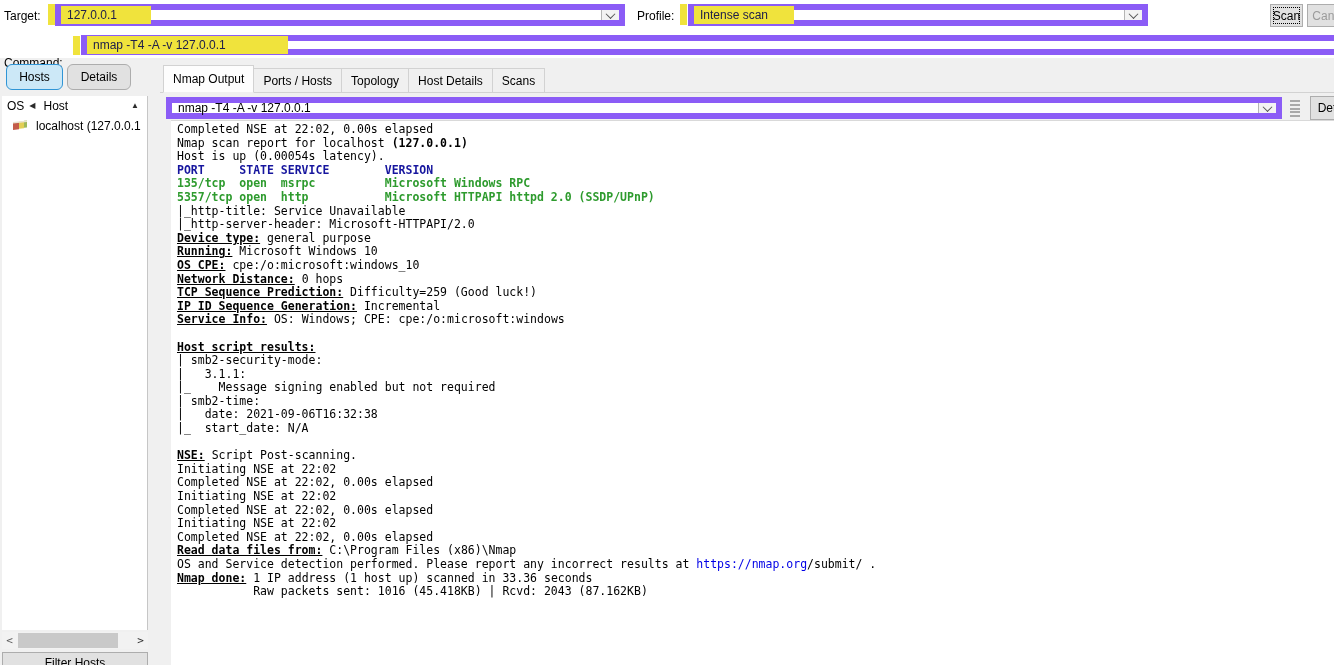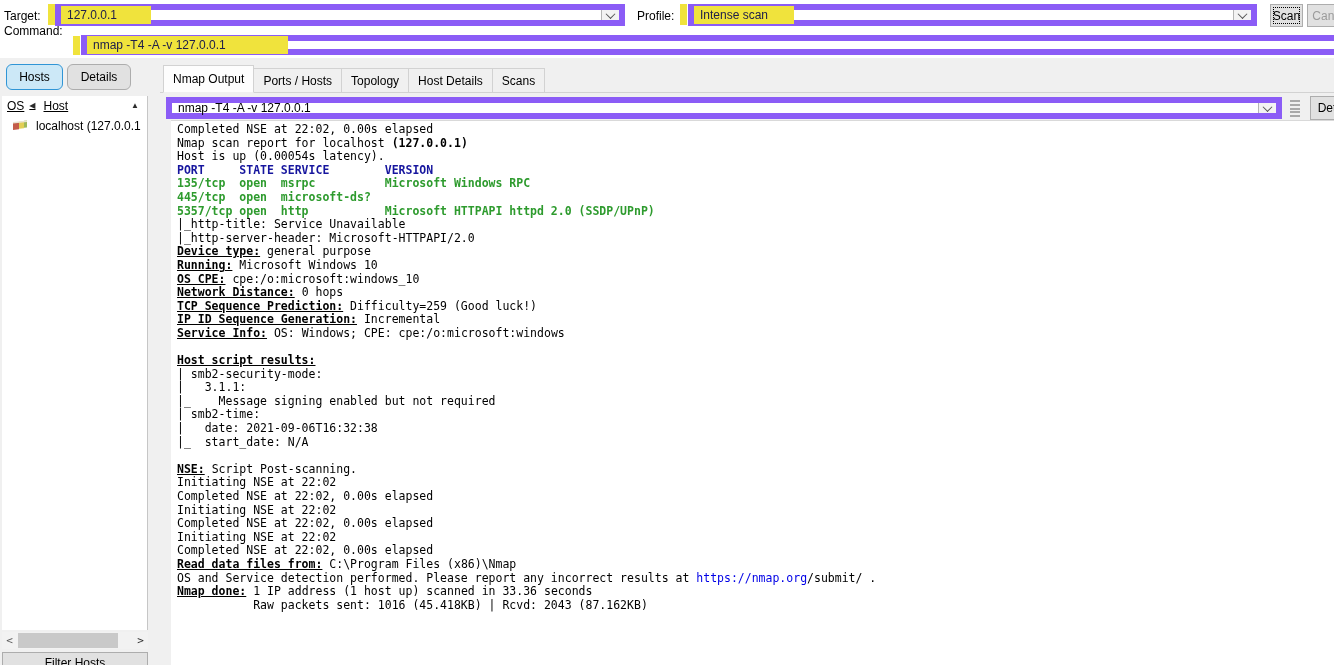--- a/index.html
+++ b/index.html
@@ -17,21 +17,21 @@
   .combo-arrow { margin-left:auto; width:18px; align-self:stretch; background:#f3f3f3; border-left:1px solid #b5b5b5; display:flex; align-items:center; justify-content:center; }
   .chev { width:7px; height:7px; border-right:1.4px solid #565656; border-bottom:1.4px solid #565656; transform:rotate(45deg) translate(-1px,-1px); }
   .btn { position:absolute; background:#e1e1e1; border:1px solid #adadad; font-size:12px; display:flex; align-items:center; justify-content:center; white-space:nowrap; }
   .btn.focused { outline:1px dotted #000; outline-offset:-4px; }
   .btn.disabled { color:#9b9b9b; }
 
   
   .side-btn { height:26px;border-radius:6px; }
   .side-btn.selected { background:#cce8f7; border:1px solid #3095d6; }
   .host-panel { position:absolute; left:2px; top:96px; width:146px; height:534px; background:#fff; border-right:1px solid #c6c6c6; overflow:hidden; }
-  .list-header { display:flex; align-items:center; height:20px; font-size:12px; padding-left:5px; position:relative;text-decoration:underline; }
+  .list-header { display:flex; align-items:center; height:20px; font-size:12px; padding-left:5px; position:relative; }
   .tri { font-size:8px; color:#2b2b2b; line-height:1; }
   .host-row { display:flex; align-items:center; height:19px; padding-left:10px; white-space:nowrap; overflow:hidden; }
   .host-row .name { margin-left:8px; }
   .hscroll { position:absolute; left:2px; top:632px; width:146px; height:17px; background:#f2f2f2; display:flex; align-items:center; }
   .hs-arrow { width:15px; text-align:center; font-size:11px; color:#5a5a5a; font-family:"DejaVu Sans Mono", monospace; }
   .hs-thumb { position:absolute; left:16px; top:1px; width:100px; height:15px; background:#c9c9c9; }
   .filter-btn { left:2px; top:652px; width:146px; height:22px; }
 
   
   .tabbar { position:absolute; left:160px; top:64px; height:28px; display:flex; align-items:flex-end; z-index:2; padding-left:3px; }
@@ -63,31 +63,31 @@
     <span class="strip" style="left:48px; top:4px; width:7px; height:21px;"></span>
     <div class="field" style="left:55px; top:4px; width:570px; height:22px;">
       <span class="val hl" style="padding-right:34px;">127.0.0.1</span>
       <span class="combo-arrow">
           <span class="chev"></span>
         </span>
     </div>
 
     <span class="lbl" style="left:637px; top:9px;">Profile:</span>
     <span class="strip" style="left:680px; top:4px; width:7px; height:21px;"></span>
-    <div class="field" style="left:688px; top:4px; width:569px; height:22px;">
+    <div class="field" style="left:688px; top:4px; width:460px; height:22px;">
       <span class="val hl" style="padding-right:26px;">Intense scan</span>
       <span class="combo-arrow">
           <span class="chev"></span>
         </span>
     </div>
 
     <button class="btn focused" style="left:1270px; top:4px; width:33px; height:23px;">Scan</button>
     <button class="btn disabled" style="left:1307px; top:4px; width:48px; height:23px;">Cancel</button>
 
-    <span class="lbl" style="left:4px; top:24px;">Command:</span>
+    <span class="lbl" style="left:4px; top:56px;">Command:</span>
     <span class="strip" style="left:73px; top:36px; width:7px; height:19px;"></span>
     <div class="field" style="left:81px; top:35px; width:1260px; height:20px;">
       <span class="val hl" style="padding-right:62px;">nmap -T4 -A -v 127.0.0.1</span>
     </div>
   </div>
 
   <button class="btn side-btn selected" style="left:6px; top:64px; width:57px;">Hosts</button>
   <button class="btn side-btn" style="left:67px; top:64px; width:64px;">Details</button>
 
   <div class="host-panel">
@@ -141,21 +141,20 @@
         <i></i>
       </span>
     <button class="btn details-btn">Details</button>
 
     <div class="output">
         <div class="out-line"><span class="t-p">Completed NSE at 22:02, 0.00s elapsed</span></div>
         <div class="out-line"><span class="t-p">Nmap scan report for localhost </span><span class="t-b">(127.0.0.1)</span></div>
         <div class="out-line"><span class="t-p">Host is up (0.00054s latency).</span></div>
         <div class="out-line"><span class="t-h">PORT     STATE SERVICE        VERSION</span></div>
         <div class="out-line"><span class="t-o">135/tcp  open  msrpc          Microsoft Windows RPC</span></div>
-        <div class="out-line"><span class="t-o">445/tcp  open  microsoft-ds?</span></div>
         <div class="out-line"><span class="t-o">5357/tcp open  http           Microsoft HTTPAPI httpd 2.0 (SSDP/UPnP)</span></div>
         <div class="out-line"><span class="t-p">|_http-title: Service Unavailable</span></div>
         <div class="out-line"><span class="t-p">|_http-server-header: Microsoft-HTTPAPI/2.0</span></div>
         <div class="out-line"><span class="t-u">Device type:</span><span class="t-p"> general purpose</span></div>
         <div class="out-line"><span class="t-u">Running:</span><span class="t-p"> Microsoft Windows 10</span></div>
         <div class="out-line"><span class="t-u">OS CPE:</span><span class="t-p"> cpe:/o:microsoft:windows_10</span></div>
         <div class="out-line"><span class="t-u">Network Distance:</span><span class="t-p"> 0 hops</span></div>
         <div class="out-line"><span class="t-u">TCP Sequence Prediction:</span><span class="t-p"> Difficulty=259 (Good luck!)</span></div>
         <div class="out-line"><span class="t-u">IP ID Sequence Generation:</span><span class="t-p"> Incremental</span></div>
         <div class="out-line"><span class="t-u">Service Info:</span><span class="t-p"> OS: Windows; CPE: cpe:/o:microsoft:windows</span></div>

